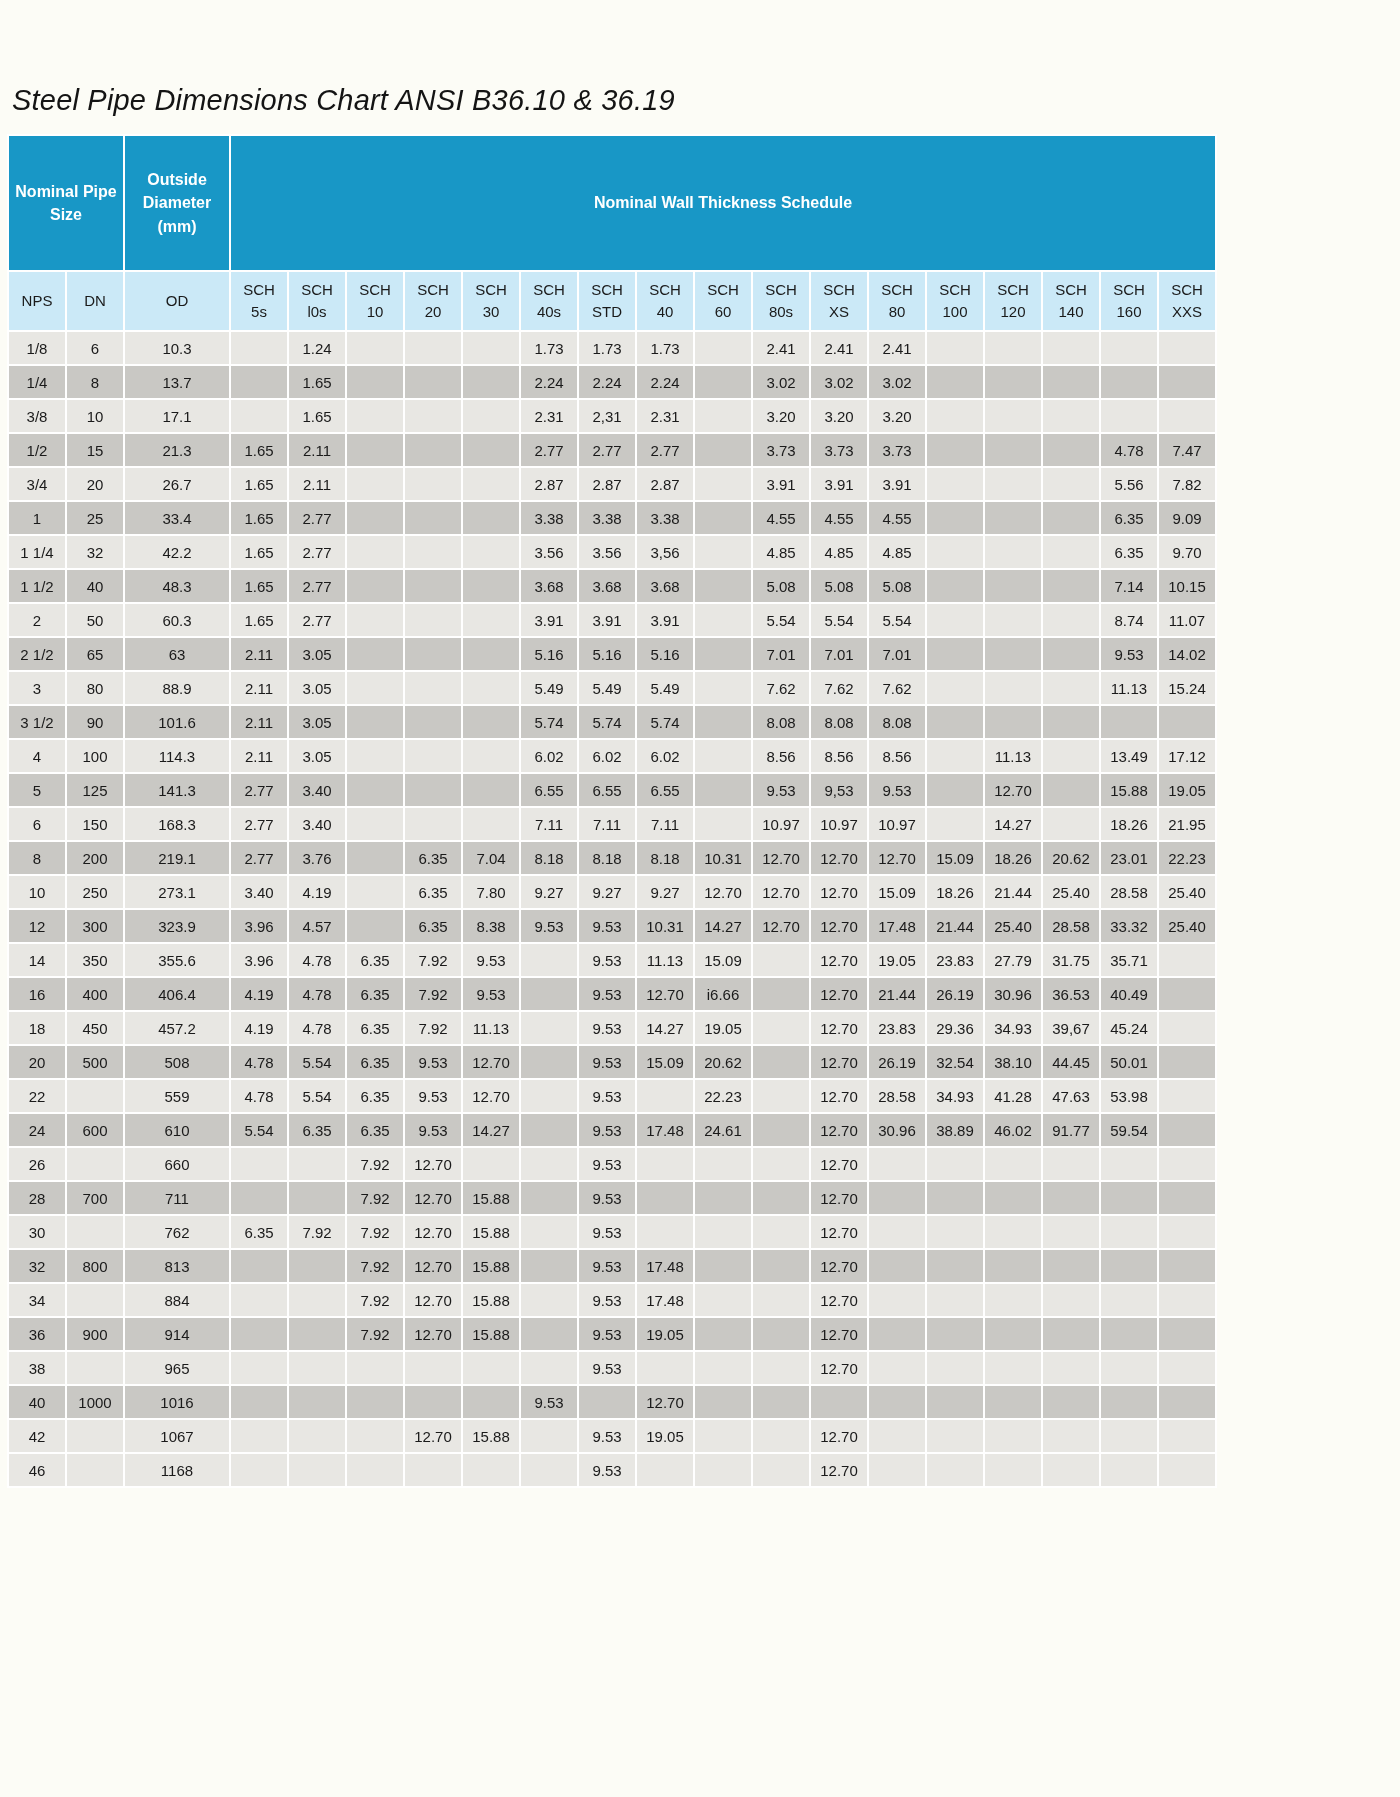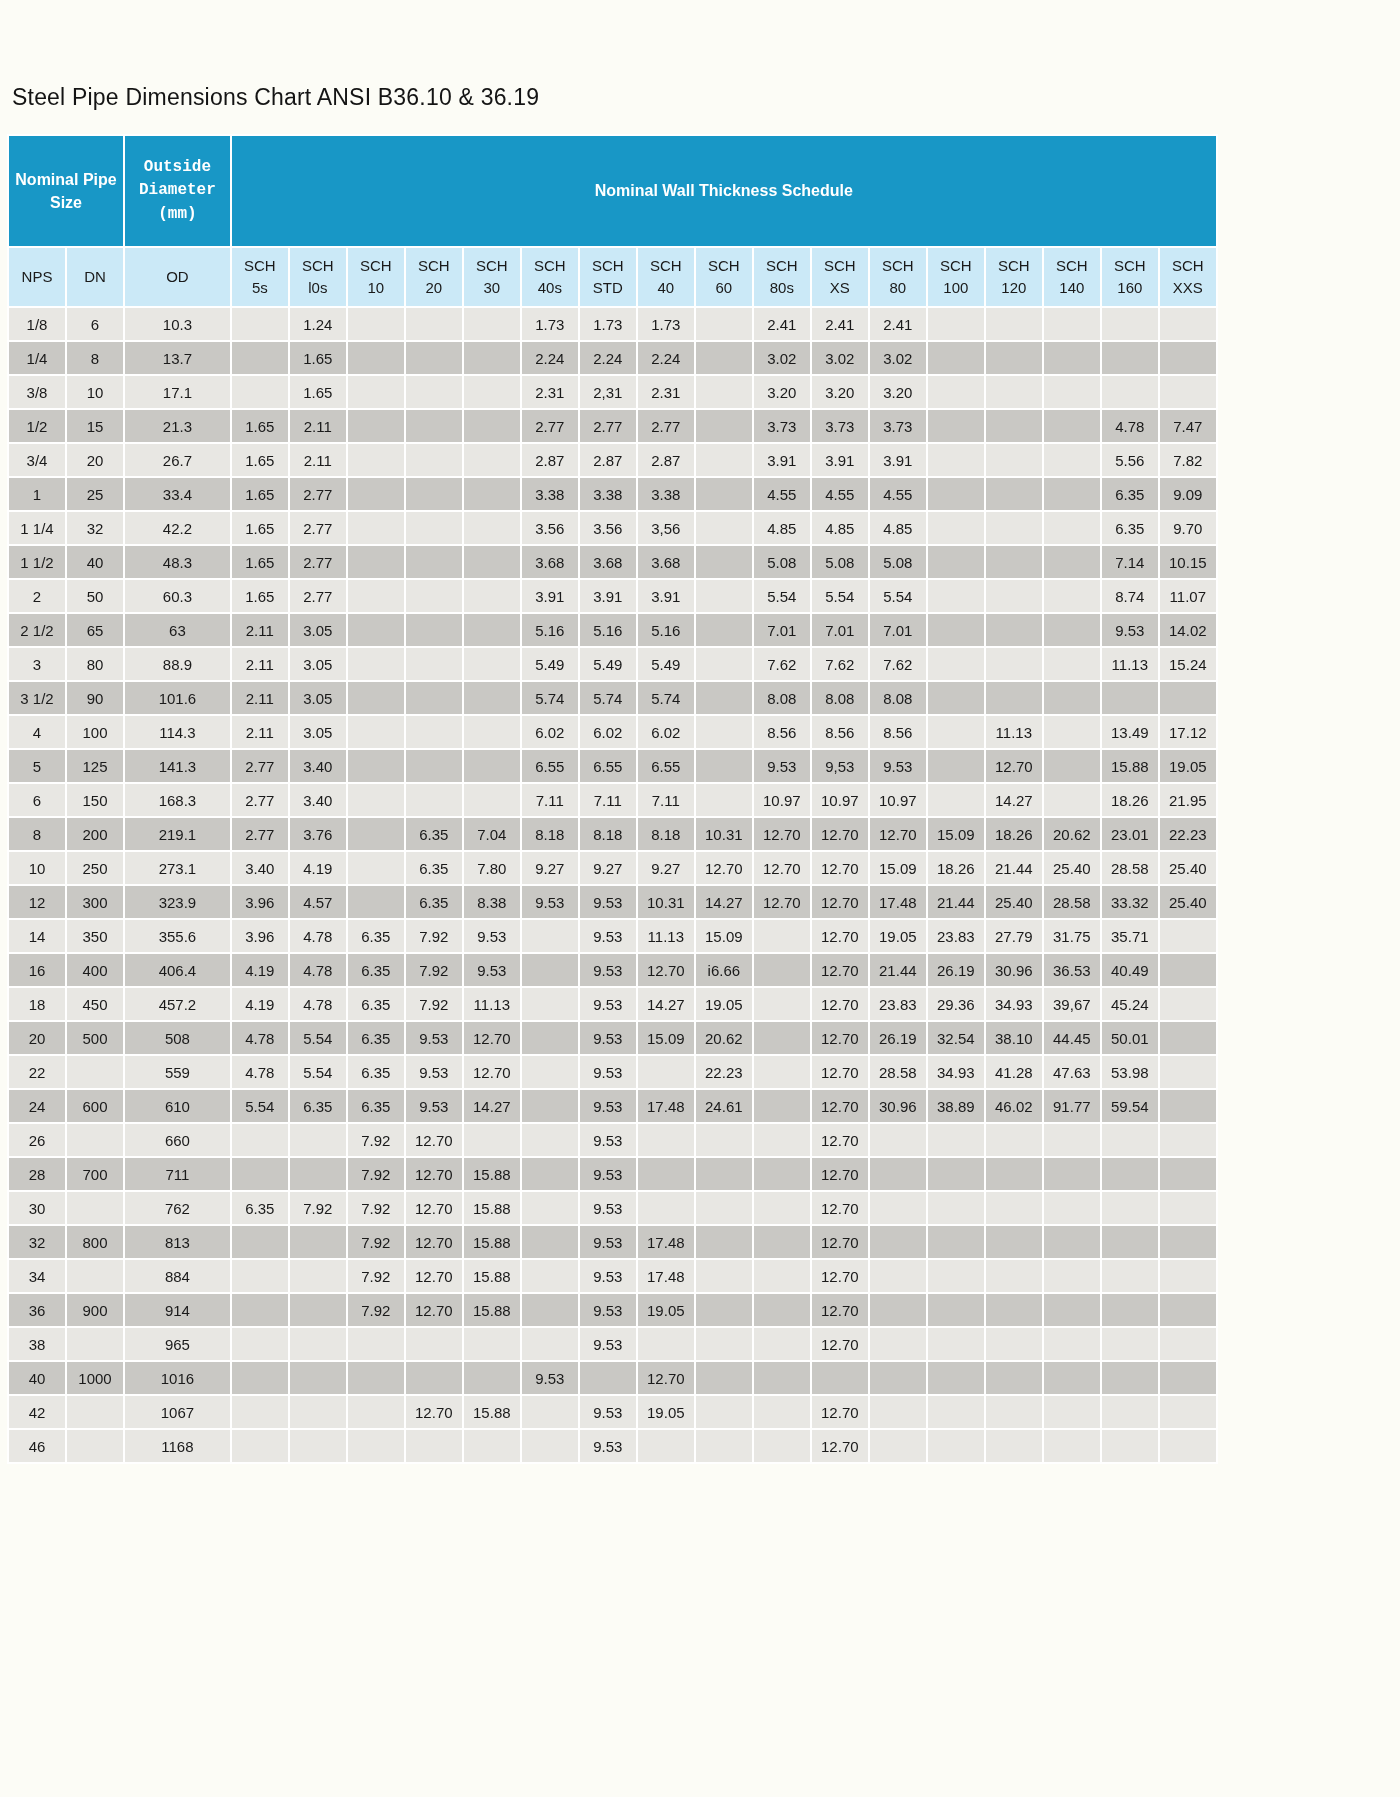--- a/index.html
+++ b/index.html
@@ -11,23 +11,24 @@
   .page {
     width: 1400px;
     height: 1797px;
     position: relative;
     background: #fcfcf6;
   }
   .title {
     position: absolute;
     top: 84px;
     left: 12px;
-    font-size: 23px;
+    font-size: 29px;
     color: #141414;
     letter-spacing: 0.2px;
+    font-style: italic;
   }
   table.pipe {
     position: absolute;
     top: 134px;
     left: 7px;
     border-collapse: separate;
     border-spacing: 2px;
     background: #ffffff;
     table-layout: fixed;
   }
@@ -38,21 +39,21 @@
     overflow: hidden;
   }
   th.group {
     background: var(--header-blue);
     color: #ffffff;
     font-weight: bold;
     font-size: 16px;
     height: 110px;
     line-height: 1.45;
   }
-  th.group.pad-sides { padding: 0 14px; font-family: Liberation Mono, monospace; }
+  th.group.pad-sides { padding: 12px 14px; }
   th.sub {
     background: var(--subheader-blue);
     color: #1a1a1a;
     font-weight: normal;
     font-size: 15px;
     height: 58px;
     line-height: 1.5;
   }
   tbody td {
     height: 32px;

